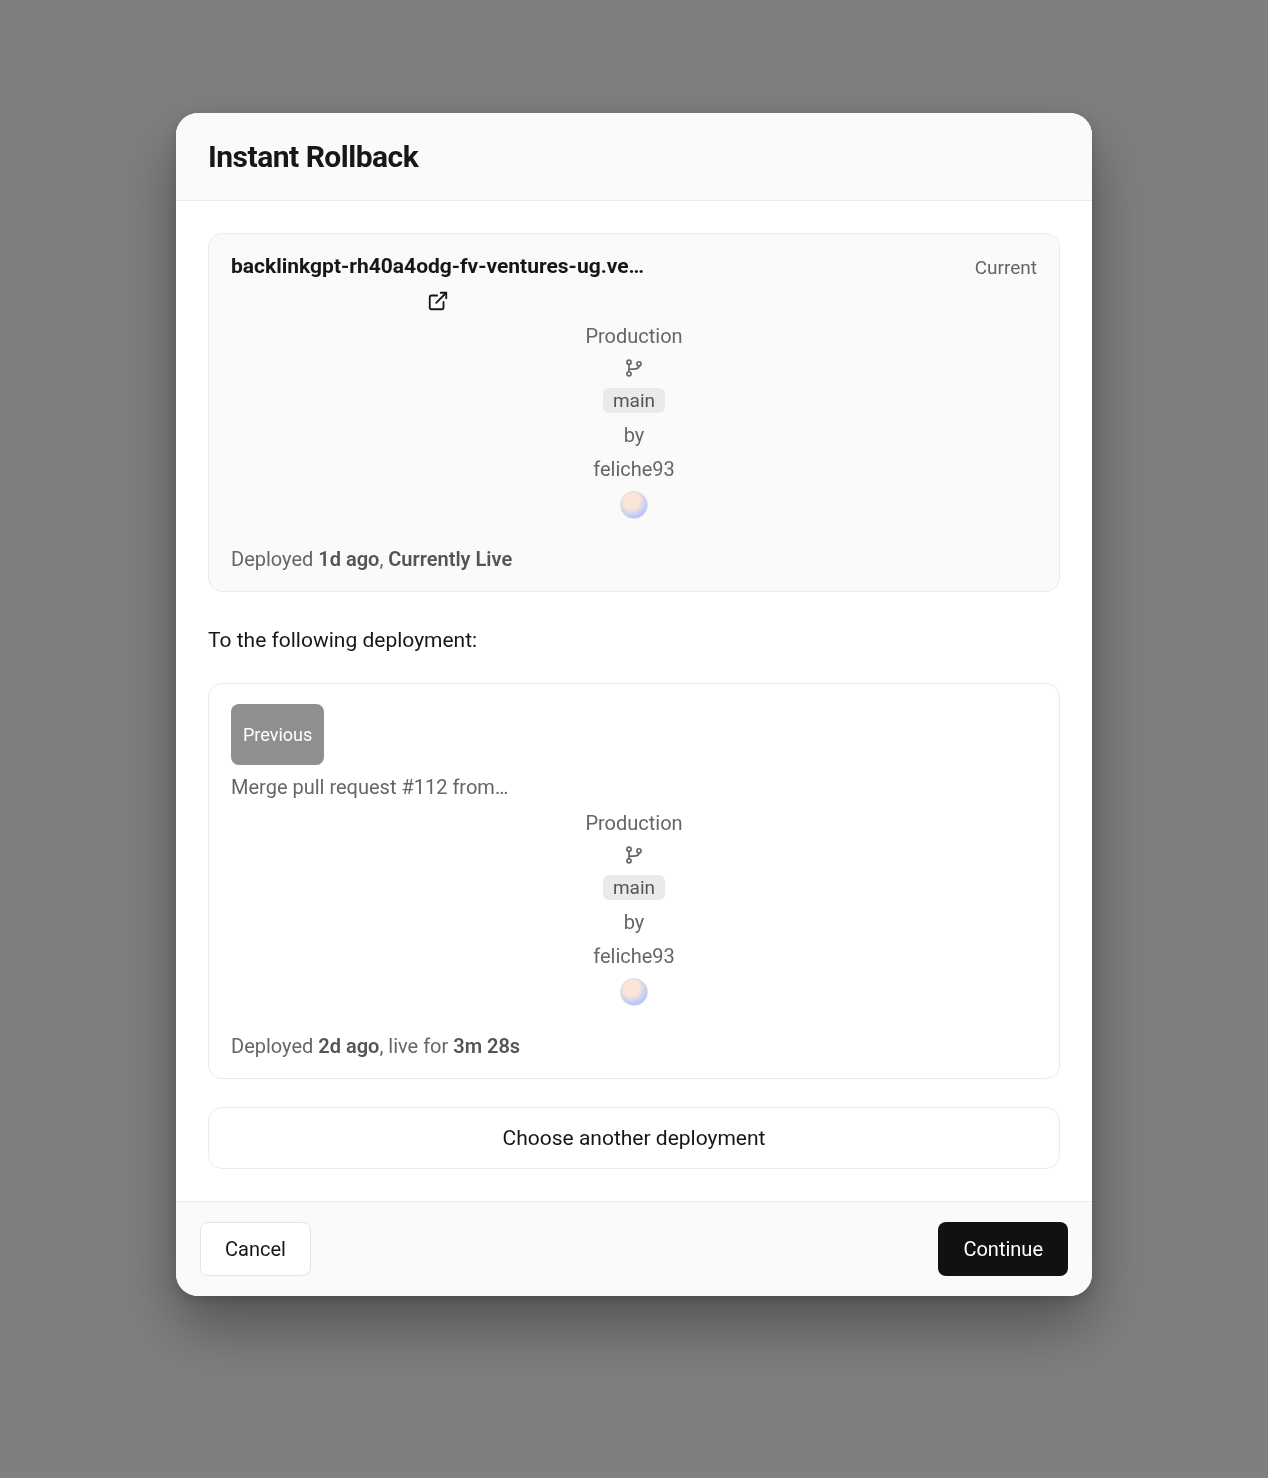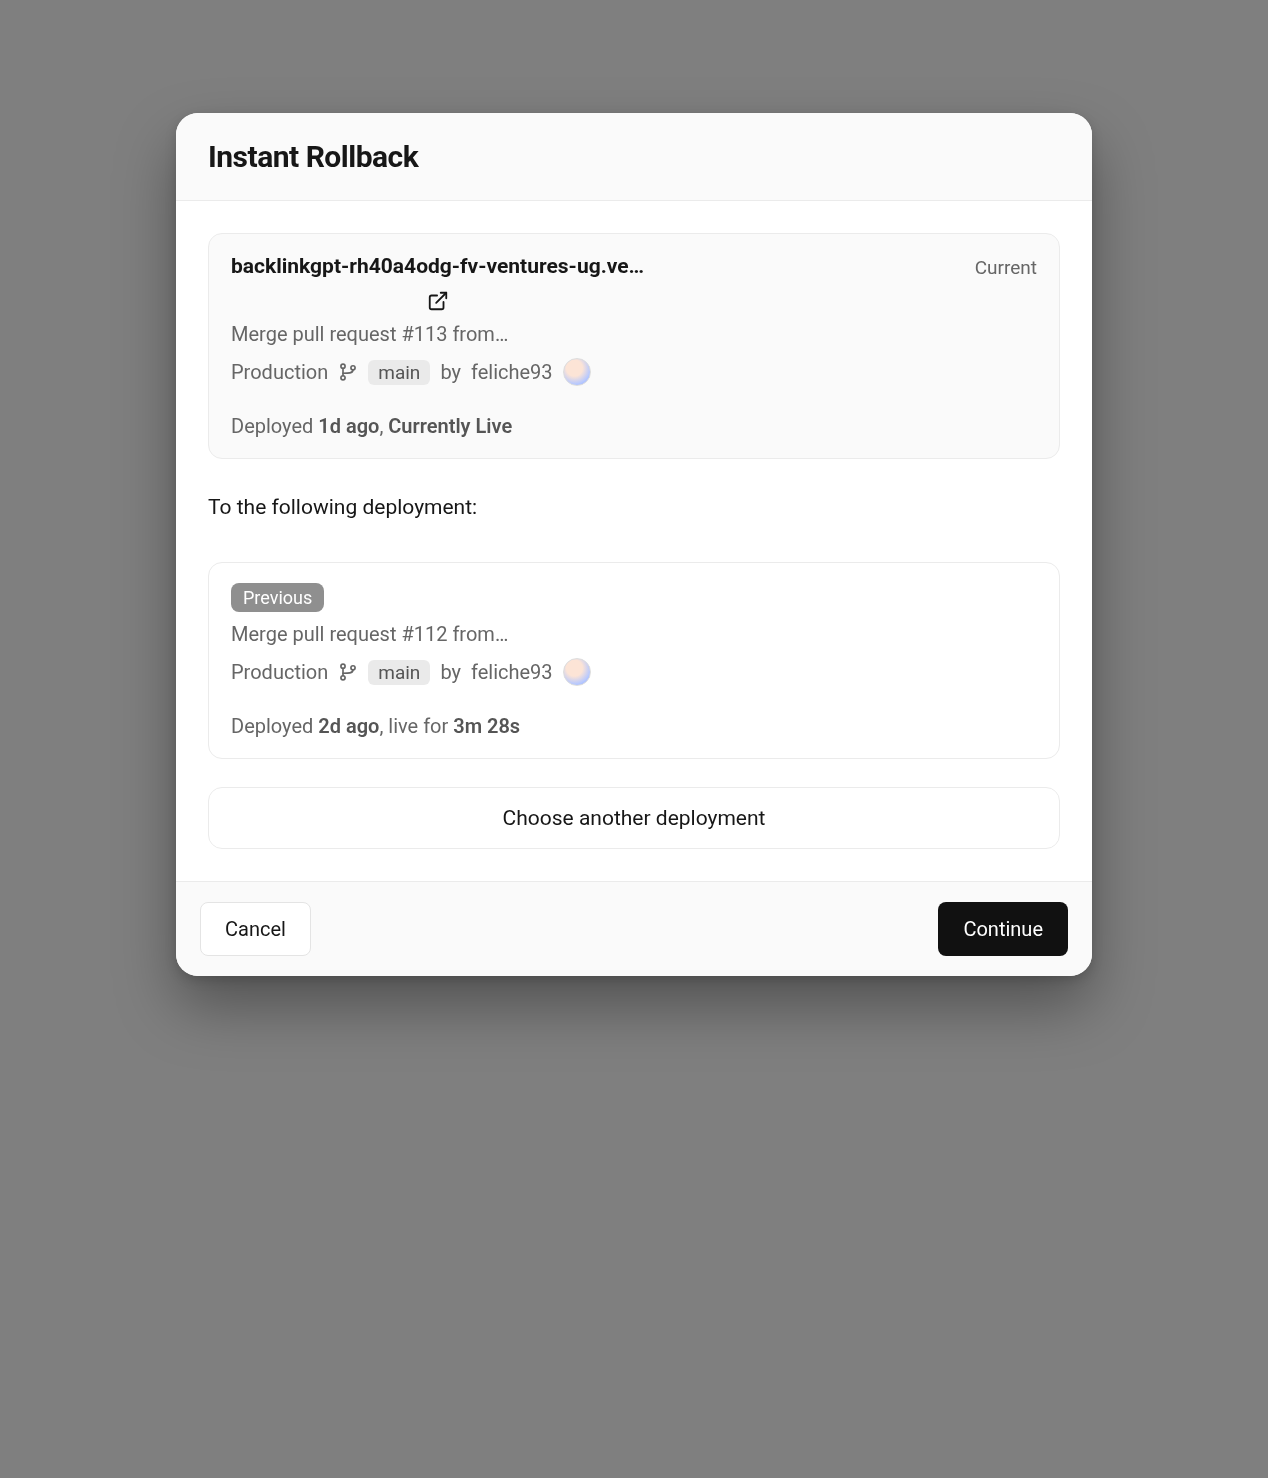--- a/index.html
+++ b/index.html
@@ -104,35 +104,36 @@
   }
   .status-label{
     font-size:19px;
     color:var(--muted);
     padding-top:2px;
   }
   .status-pill{
     background:var(--tag-bg);
     color:#fff;
     font-size:18px;
-    padding:4px 12px;
+    padding:20px 12px;
     border-radius:8px;
   }
   .dc-sub{
     font-size:20px;
     color:var(--muted);
     margin-top:10px;
   }
   .dc-meta{
     display:flex;
     align-items:center;
     gap:10px;
     margin-top:12px;
     font-size:20px;
     color:var(--muted);
+    flex-direction:column;
   }
   .branch-chip{
     display:inline-block;
     background:var(--chip);
     color:#555;
     border-radius:6px;
     padding:1px 10px;
     font-size:19px;
   }
   .avatar{
@@ -142,21 +143,21 @@
   }
   .dc-deployed{
     font-size:20px;
     color:var(--muted);
     margin-top:28px;
   }
   .dc-deployed .strong{font-weight:600;color:#555;}
   .section-label{
     font-size:21px;
     color:var(--text);
-    margin:36px 0 43px;
+    margin:36px 0 31px;
   }
   .choose-btn{
     display:block;
     width:100%;
     text-align:center;
     font-size:21px;
     color:var(--text);
     background:#fff;
     border:1px solid var(--border);
     border-radius:var(--radius);
@@ -209,21 +210,20 @@
           <a class="ext-icon">
             <svg width="22" height="22" viewBox="0 0 24 24" fill="none" stroke="#171717" stroke-width="2" stroke-linecap="round" stroke-linejoin="round">
                 <path d="M18 13v6a2 2 0 0 1-2 2H5a2 2 0 0 1-2-2V8a2 2 0 0 1 2-2h6"></path>
                 <polyline points="15 3 21 3 21 9"></polyline>
                 <line x1="10" y1="14" x2="21" y2="3"></line>
               </svg>
           </a>
         </div>
         <div class="status-label">Current</div>
       </div>
-      <div class="dc-sub">Merge pull request #113 from…</div>
       <div class="dc-meta">
         <span>Production</span>
         <span class="branch-icon">
           <svg width="20" height="20" viewBox="0 0 24 24" fill="none" stroke="#666" stroke-width="2" stroke-linecap="round" stroke-linejoin="round">
               <circle cx="6" cy="5" r="2.5"></circle>
               <circle cx="6" cy="19" r="2.5"></circle>
               <circle cx="18" cy="7" r="2.5"></circle>
               <path d="M6 7.5v9"></path>
               <path d="M18 9.5c0 4-6 4-12 4"></path>
             </svg>

